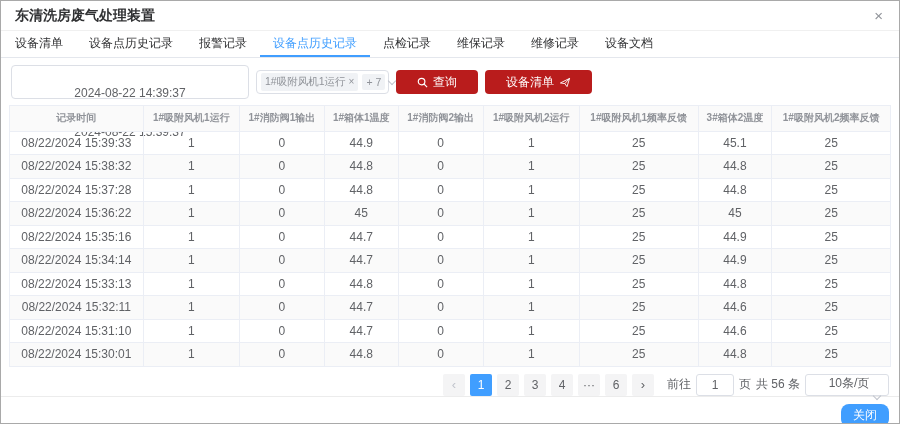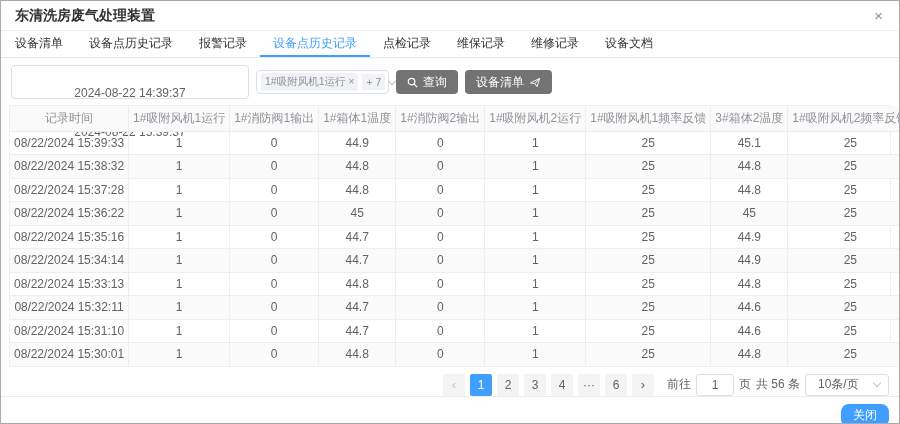--- a/index.html
+++ b/index.html
@@ -24,47 +24,47 @@
     display:flex;align-items:center;padding:16px 8px;font-size:12px;color:#606266;gap:4px;flex-direction:column;}
   .date-text{flex:1;text-align:center;white-space:nowrap;}
   .date-sep{color:#606266;flex:0 0 auto;}
   .multi-select{width:133px;height:24px;border:1px solid #dcdfe6;border-radius:4px;
     display:flex;align-items:center;padding:0 5px 0 4px;gap:4px;}
   .tag{background:#f0f2f5;border-radius:2px;font-size:10.5px;color:#909399;
     padding:2px 4px;display:flex;align-items:center;gap:3px;white-space:nowrap;}
   .tag-close{color:#909399;font-size:10px;cursor:pointer;line-height:1;}
   .chevron{width:6px;height:6px;border-right:1px solid #c0c4cc;border-bottom:1px solid #c0c4cc;
     transform:rotate(45deg);margin-left:auto;margin-top:-3px;flex:0 0 auto;}
-  .btn{height:24px;border:none;border-radius:4px;background:#737373;color:#fff;
-    font-size:12px;display:flex;align-items:center;gap:5px;padding:0 11px;cursor:pointer;
+  .btn{height:24px;border:none;border-radius:4px;background:#b91c1c;color:#fff;
+    font-size:12px;display:flex;align-items:center;gap:5px;padding:0 21px;cursor:pointer;
     font-family:inherit;white-space:nowrap;}
   .btn svg{flex:0 0 auto;}
   
   .table-wrap{margin:0 8px;border:1px solid #ebeef5;border-bottom:none;flex:0 0 auto;}
   table{width:100%;border-collapse:collapse;table-layout:auto;}
-  th{background:#fafafa;color:#909399;font-weight:400;font-size:12px;height:25px;
+  th{background:#fafafa;color:#909399;font-weight:700;font-size:10px;height:25px;
     border-right:1px solid #ebeef5;border-bottom:1px solid #ebeef5;padding:0 4px;
     text-align:center;white-space:nowrap;}
   td{color:#606266;font-size:12px;height:23.5px;text-align:center;
     border-right:1px solid #ebeef5;border-bottom:1px solid #ebeef5;padding:0 4px;white-space:nowrap;}
   th:last-child,td:last-child{border-right:none;}
   tbody tr:nth-child(even) td{background:#fafafa;}
   
   .pagination{display:flex;justify-content:flex-end;align-items:center;gap:5px;
     padding:7px 10px 0 10px;flex:0 0 auto;font-size:12px;color:#606266;}
   .pg-btn{min-width:22px;height:22px;border:none;border-radius:2px;background:#f4f4f5;
     color:#606266;font-size:12px;cursor:pointer;font-family:inherit;padding:0 4px;line-height:22px;}
   .pg-btn.active{background:#409eff;color:#fff;}
   .pg-btn.nav{font-size:13px;}
   .pg-btn.disabled{color:#c0c4cc;cursor:default;}
   .pg-goto{margin-left:8px;display:flex;align-items:center;gap:5px;}
   .pg-input{width:38px;height:22px;border:1px solid #dcdfe6;border-radius:3px;
     text-align:center;font-size:12px;color:#606266;font-family:inherit;padding:0;}
   .pg-size{width:84px;height:22px;border:1px solid #dcdfe6;border-radius:3px;
-    display:flex;align-items:center;padding:0 8px 0 12px;color:#606266;cursor:pointer;gap:4px;}
+    display:flex;align-items:center;padding:0 8px 0 12px;color:#606266;cursor:pointer;gap:4px;flex-direction:column;}
   
   .dlg-footer{margin-top:auto;border-top:1px solid #ececec;padding:7px 10px;
     display:flex;justify-content:flex-end;flex:0 0 auto;}
   .close-btn{height:23px;border:none;border-radius:8px;background:#409eff;color:#fff;
     font-size:12px;padding:0 12px;cursor:pointer;font-family:inherit;}
 </style>
 </head>
 <body>
 
 <div class="dialog">

